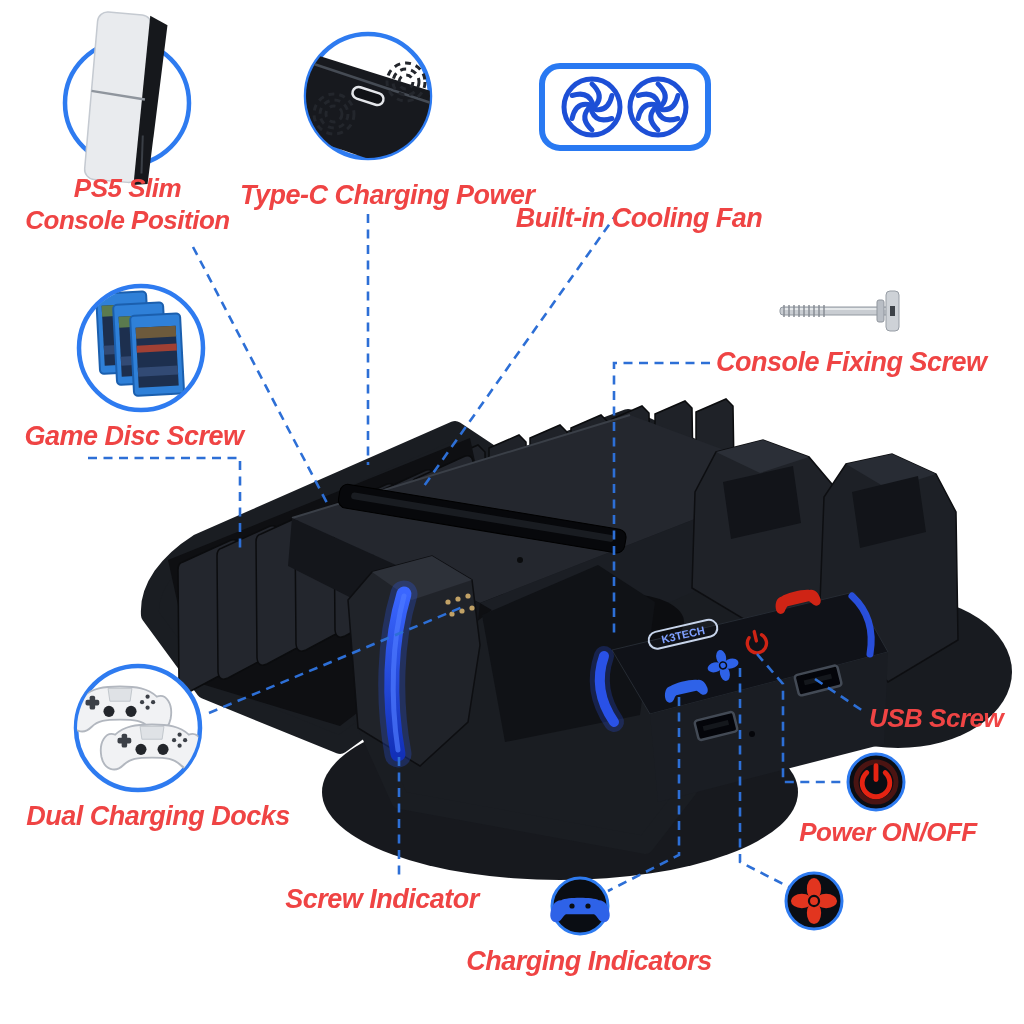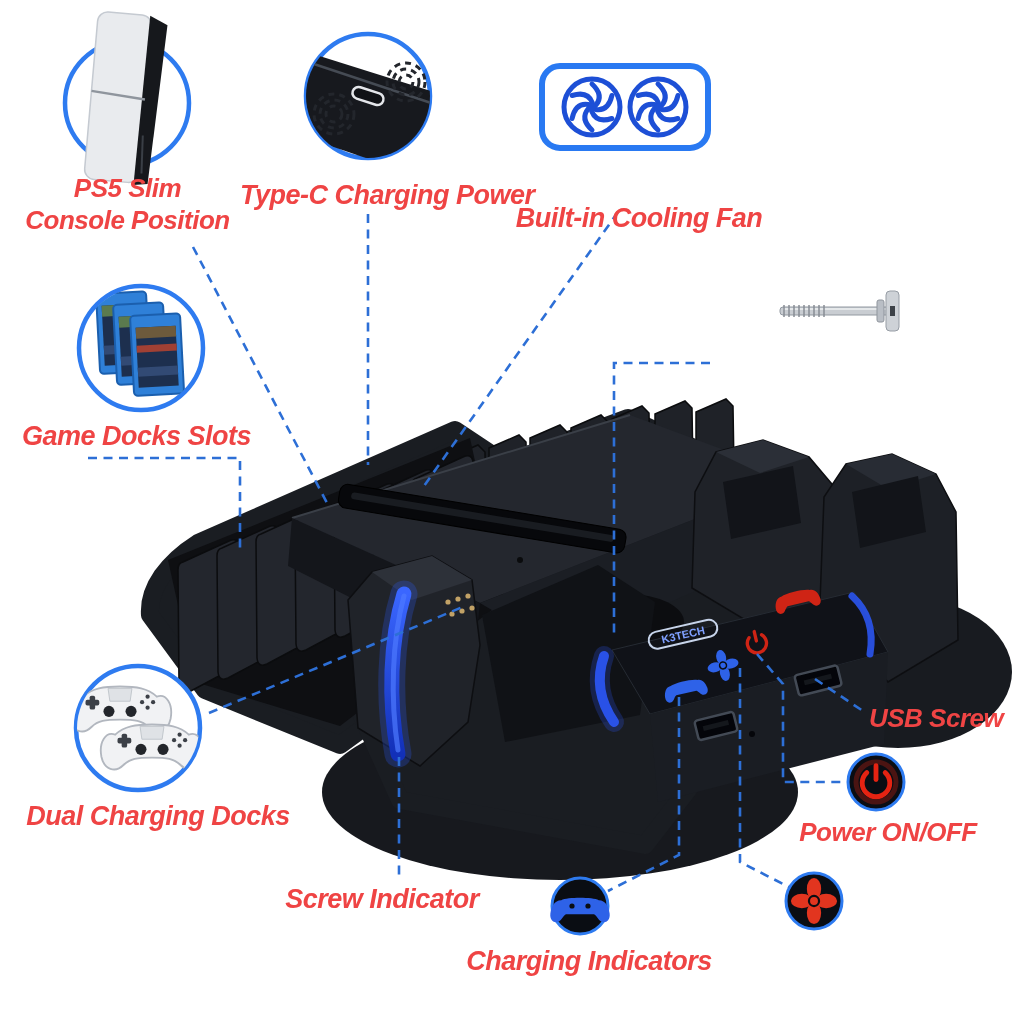--- a/index.html
+++ b/index.html
@@ -298,19 +298,20 @@
     <path d="M740,668 L740,862 L789,887"></path>
     <path d="M757,654 L783,684 L783,782 L846,782"></path>
     <path d="M815,679 L863,711"></path>
   </g>
 </svg>
 
   <div class="callout-label sm" style="left:35px;top:175px;width:185px;">PS5 Slim</div>
   <div class="callout-label sm" style="left:20px;top:207px;width:215px;">Console Position</div>
   <div class="callout-label" style="left:240px;top:181px;width:270px;">Type-C Charging Power</div>
   <div class="callout-label" style="left:500px;top:180px;width:278px;margin-top:24px;">Built-in Cooling Fan</div>
-  <div class="callout-label" style="left:22px;top:422px;width:224px;">Game Docks Slots</div>
+  <div class="callout-label left-align" style="left:716px;top:348px;width:300px;">Console Fixing Screw</div>
+  <div class="callout-label" style="left:22px;top:422px;width:224px;">Game Disc Screw</div>
   <div class="callout-label" style="left:10px;top:802px;width:296px;">Dual Charging Docks</div>
   <div class="callout-label" style="left:272px;top:885px;width:220px;">Screw Indicator</div>
   <div class="callout-label" style="left:450px;top:947px;width:278px;text-align:center;">Charging Indicators</div>
   <div class="callout-label sm left-align" style="left:869px;top:705px;width:150px;">USB Screw</div>
   <div class="callout-label sm" style="left:792px;top:819px;width:192px;">Power ON/OFF</div>
 </div>
 
 </body></html>

